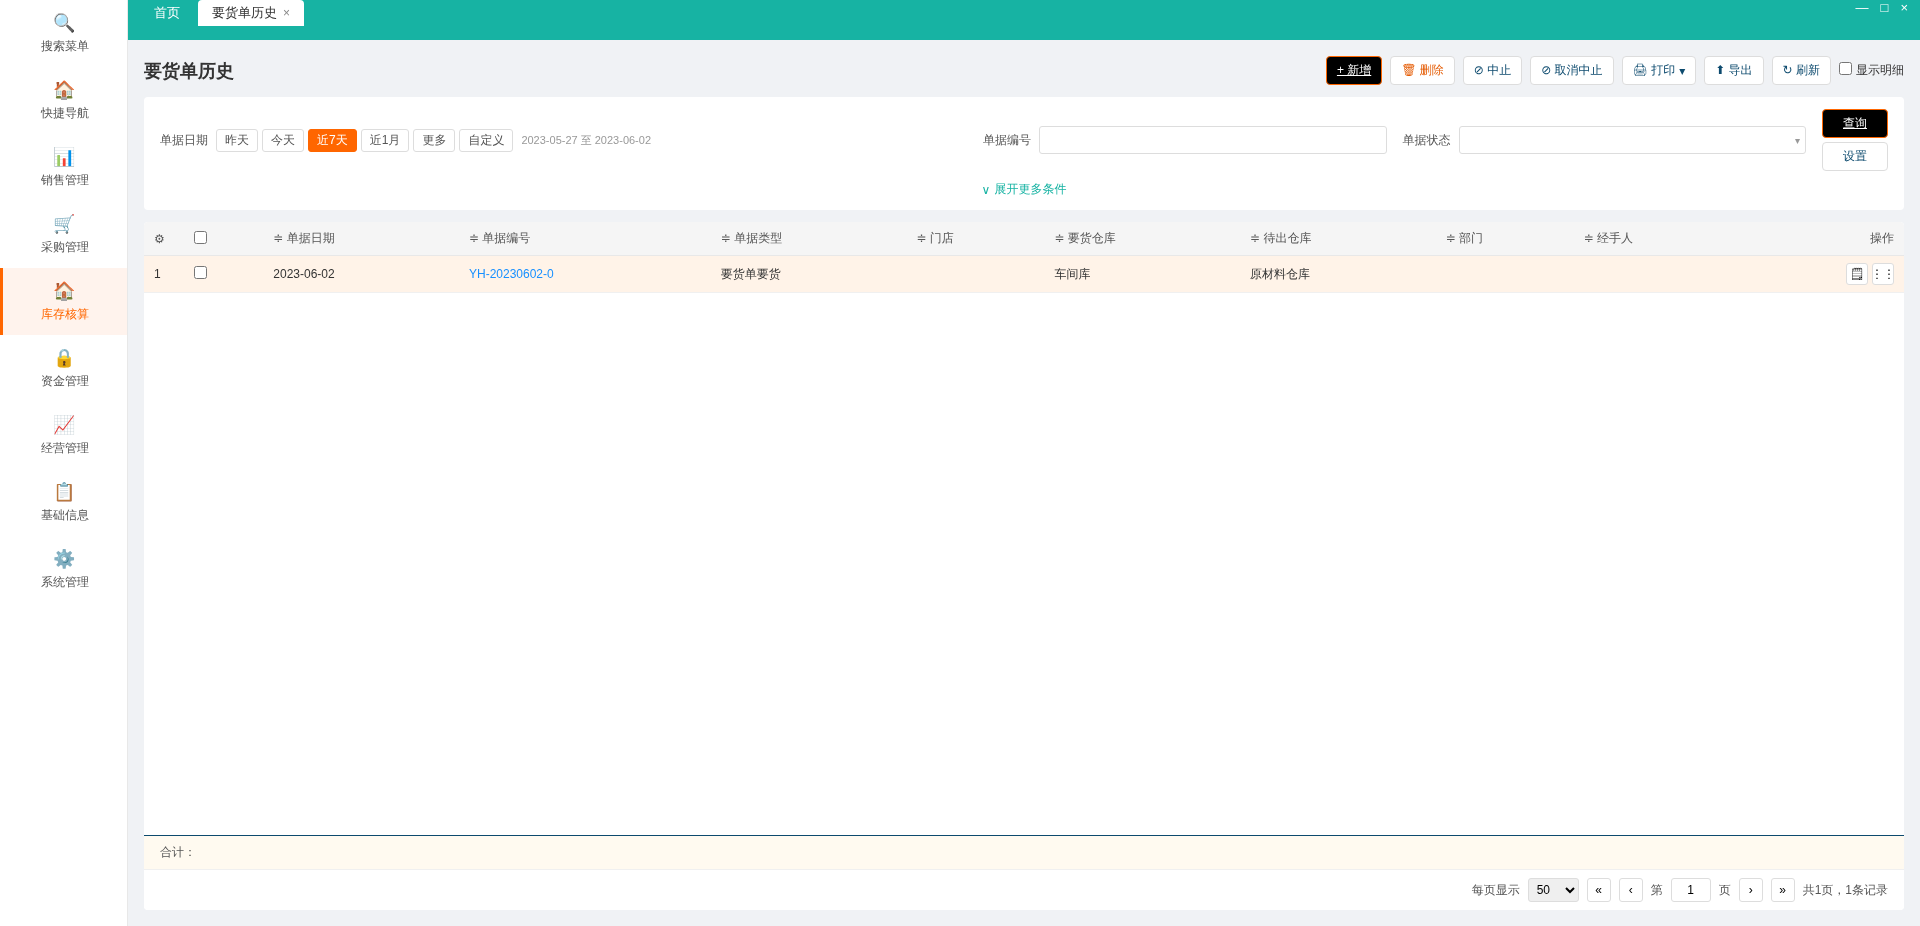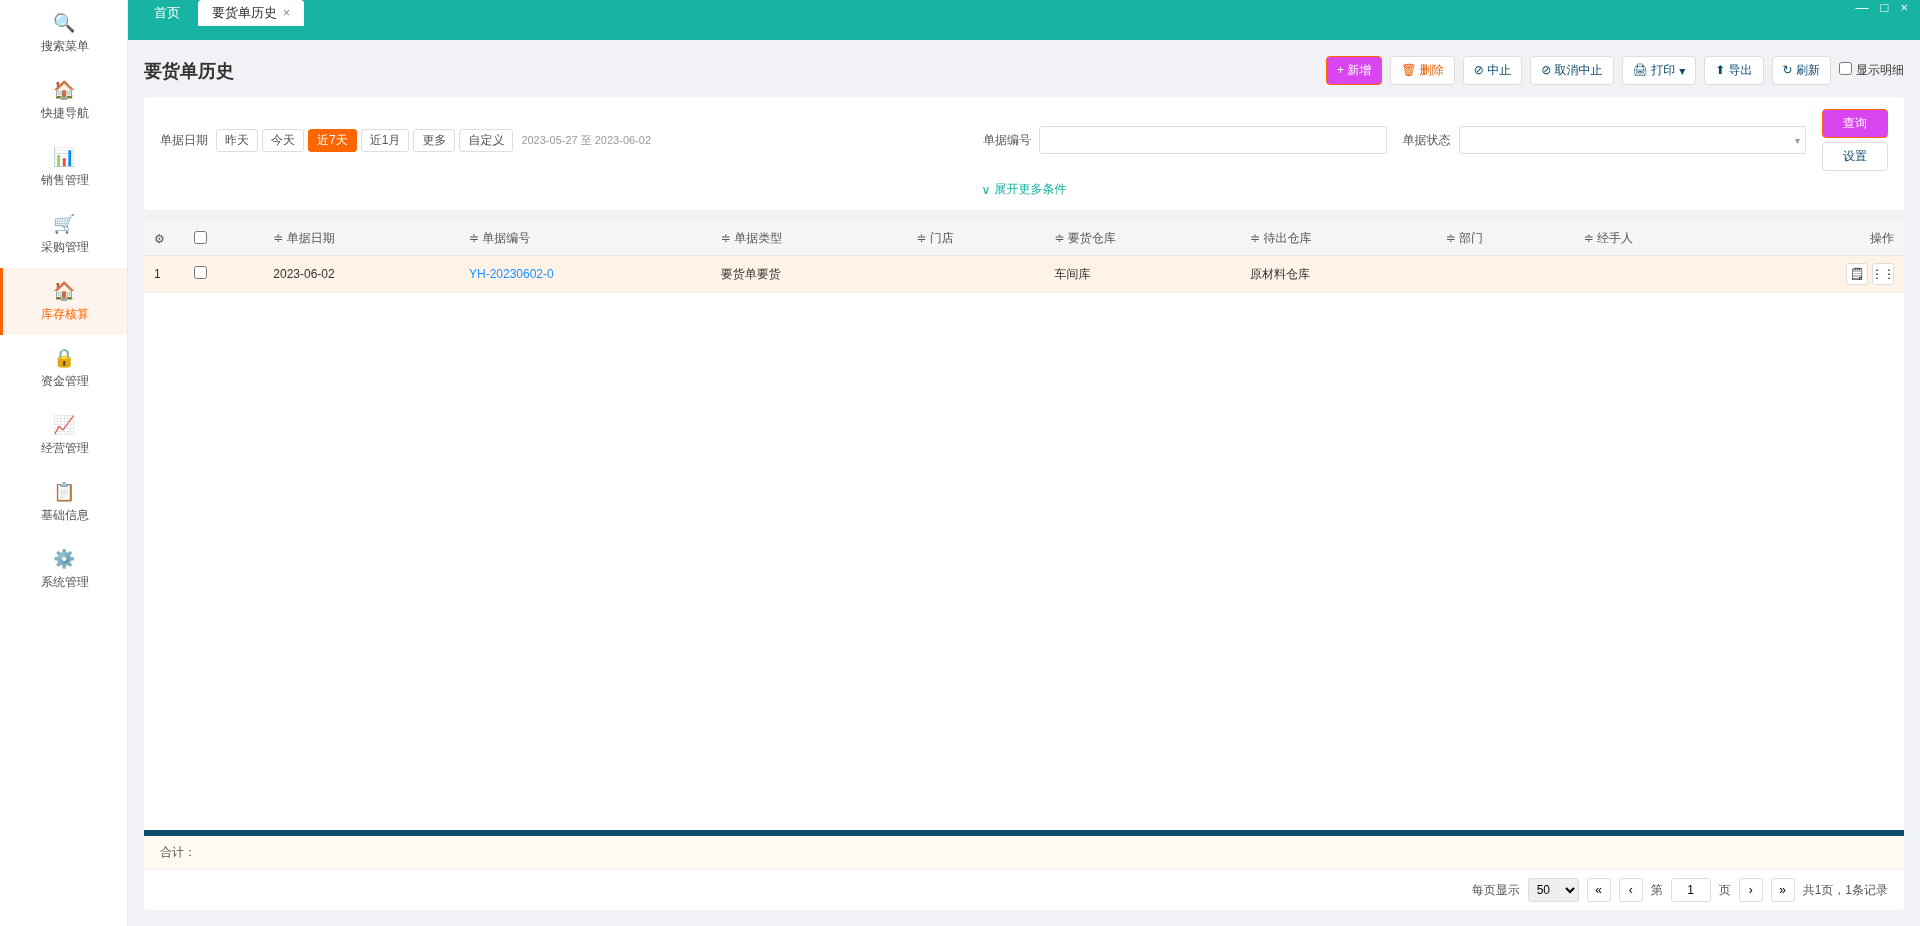--- a/index.html
+++ b/index.html
@@ -99,21 +99,21 @@
       align-items: center;
       gap: 4px;
       padding: 5px 10px;
       border: 1px solid #ddd;
       background: #fff;
       border-radius: 4px;
       cursor: pointer;
       font-size: 12px;
       color: #0c4a6e;
     }
-    .toolbar-btn.primary { background: #d946ef; color: #fff; border-color: #ff6600; }
+    .toolbar-btn.primary { background: #000000; color: #fff; border-color: #ff6600; text-decoration: underline; }
     .toolbar-btn.danger { color: #e55a00; }
     .checkbox-label { display: flex; align-items: flex-start; gap: 4px; font-size: 12px; cursor: pointer; }
 
     
     .filter-panel {
       background: #fff;
       border-radius: 4px;
       padding: 12px 16px;
       display: flex;
       flex-direction: column;
@@ -202,21 +202,21 @@
       font-weight: normal;
       white-space: nowrap;
       position: relative;
     }
     tbody tr { border-bottom: 1px solid #f0f0f0; }
     tbody tr.row-highlight { background: #fff3e8; }
     tbody td { padding: 7px 10px; color: #333; }
     tbody td a { color: #1890ff; text-decoration: none; cursor: pointer; }
 
     .table-footer {
-      border-top: 6px solid #0c4a6e;
+      border-top: 1px solid #0c4a6e;
       padding: 8px 16px;
       background: #fffaf0;
       display: flex;
       align-items: center;
       gap: 8px;
     }
     .table-footer-label { font-size: 12px; color: #555; }
 
     
     .pagination-bar {

